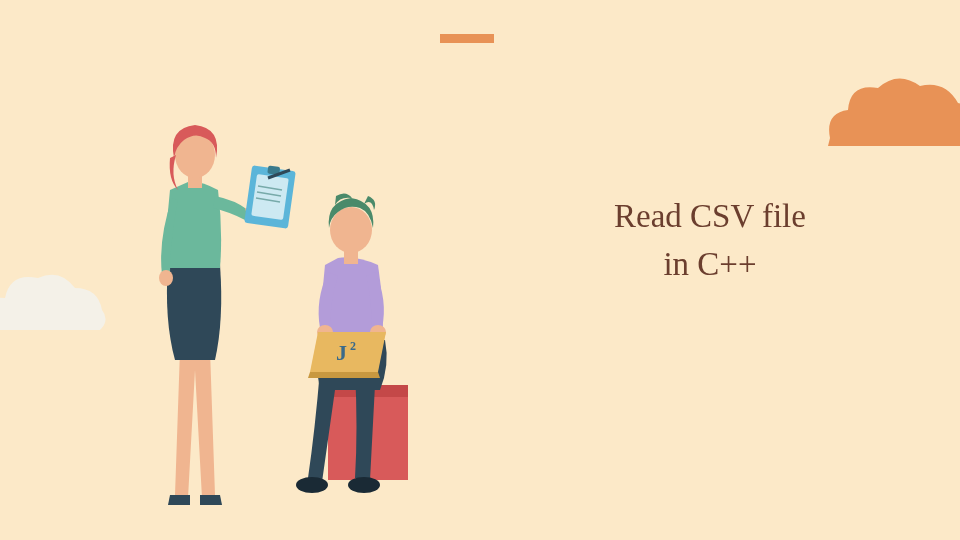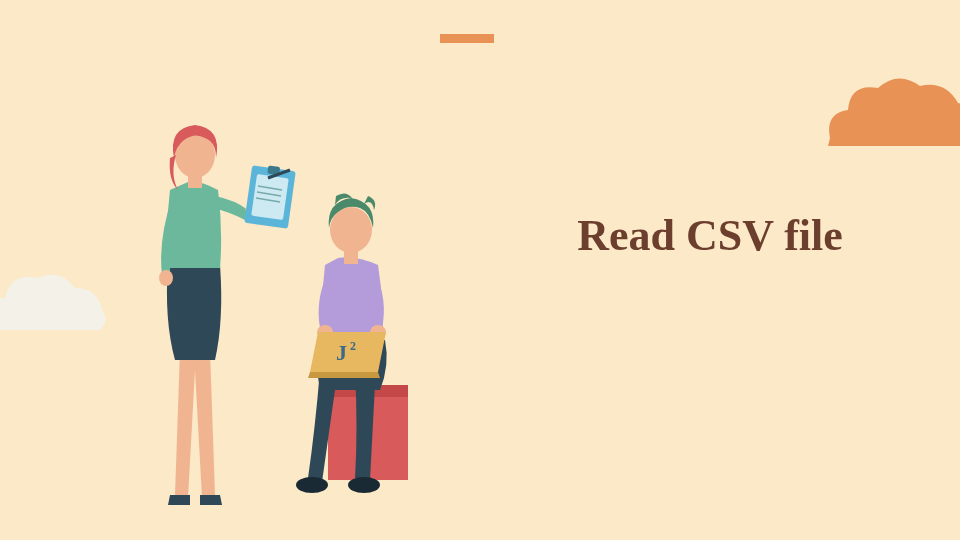--- a/index.html
+++ b/index.html
@@ -25,26 +25,26 @@
       top: 250px;
     }
     .cloud-right {
       position: absolute;
       right: -20px;
       top: 58px;
     }
     .title {
       position: absolute;
       left: 530px;
-      top: 204px;
+      top: 193px;
       width: 360px;
       text-align: center;
       color: #6b3e2e;
-      font-weight: bold;
-      font-size: 44px;
+      font-weight: normal;
+      font-size: 33px;
       line-height: 1.45;
     }
     .illustration {
       position: absolute;
       left: 120px;
       top: 100px;
       width: 320px;
       height: 410px;
     }
   </style>
@@ -60,20 +60,21 @@
 </div>
 
 <div class="cloud-right">
   <svg width="160" height="95" viewBox="0 0 160 95">
     <path d="M 10 80 Q 5 55 28 52 Q 30 25 58 30 Q 78 12 100 28 Q 125 22 138 45 Q 158 50 158 72 L 160 88 L 8 88 Z" fill="#e89256"></path>
   </svg>
 </div>
 
 <div class="title">
   <span>Read CSV file</span><br>
+  <span>in C++</span>
 </div>
 
 <div class="illustration">
   <svg width="320" height="410" viewBox="0 0 320 410">
 
     <path d="M 60 250 L 55 395 L 68 398 L 75 270 L 82 398 L 95 395 L 90 250 Z" fill="#f0b590"></path>
 
     <path d="M 50 395 L 70 395 L 70 405 L 48 405 Z" fill="#2f4858"></path>
     <path d="M 80 395 L 100 395 L 102 405 L 80 405 Z" fill="#2f4858"></path>
 

